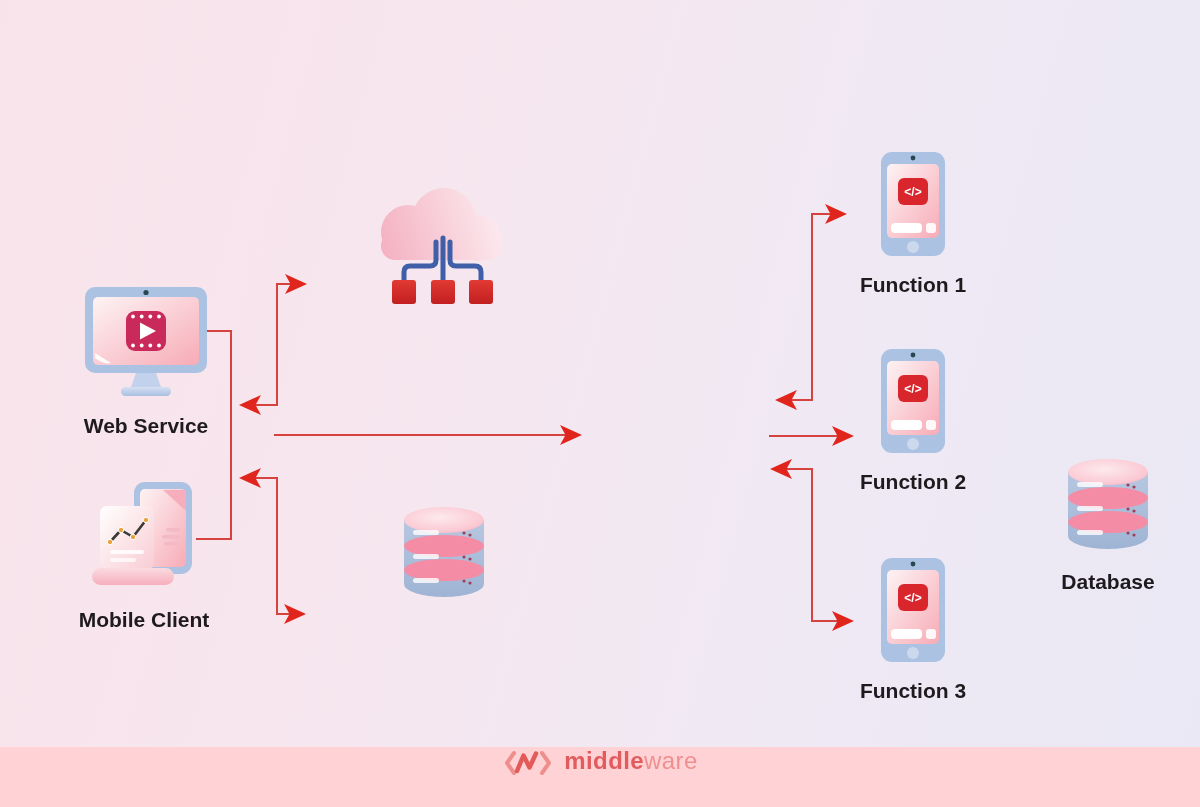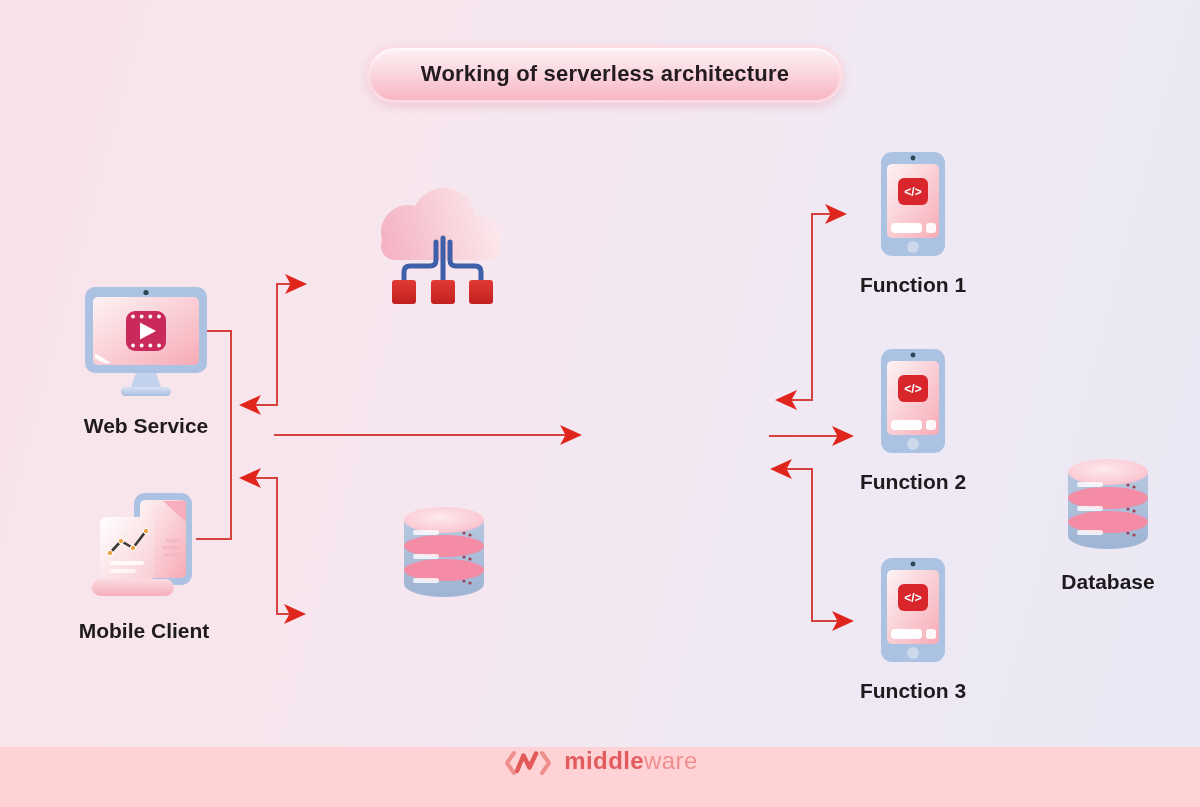--- a/index.html
+++ b/index.html
@@ -102,44 +102,41 @@
   <svg class="wires" width="1200" height="747">
     <path class="wire" d="M205,331 H231 V539 H196"></path>
     <path class="wire" d="M274,435 H580" marker-end="url(#ah)"></path>
     <path class="wire" d="M241,405 H277 V284 H305" marker-start="url(#ah)" marker-end="url(#ah)"></path>
     <path class="wire" d="M241,478 H277 V614 H304" marker-start="url(#ah)" marker-end="url(#ah)"></path>
     <path class="wire" d="M777,400 H812 V214 H845" marker-start="url(#ah)" marker-end="url(#ah)"></path>
     <path class="wire" d="M769,436 H852" marker-end="url(#ah)"></path>
     <path class="wire" d="M772,469 H812 V621 H852" marker-start="url(#ah)" marker-end="url(#ah)"></path>
   </svg>
 
-  <div class="title-pill">
-    <span>Working of serverless architecture</span>
-  </div>
 
   <div class="node" style="left:56px;top:286px;width:180px">
     <svg width="124" height="112" viewBox="0 0 124 112">
       <use href="#monitor-g"></use>
       <g transform="translate(42,25)">
         <rect width="40" height="40" rx="9" fill="#c9295b"></rect>
         <circle cx="7" cy="5.5" r="1.9" fill="#fff"></circle>
           <circle cx="15.7" cy="5.5" r="1.9" fill="#fff"></circle>
         <circle cx="24.3" cy="5.5" r="1.9" fill="#fff"></circle>
           <circle cx="33" cy="5.5" r="1.9" fill="#fff"></circle>
         <circle cx="7" cy="34.5" r="1.9" fill="#fff"></circle>
           <circle cx="15.7" cy="34.5" r="1.9" fill="#fff"></circle>
         <circle cx="24.3" cy="34.5" r="1.9" fill="#fff"></circle>
           <circle cx="33" cy="34.5" r="1.9" fill="#fff"></circle>
         <path d="M14,11.5 L30,20 L14,28.5 Z" fill="#ffffff"></path>
       </g>
     </svg>
     <div class="node-label">Web Service</div>
   </div>
 
-  <div class="node" style="left:54px;top:491px;width:180px">
+  <div class="node" style="left:54px;top:480px;width:180px">
     <svg width="112" height="112" viewBox="0 0 112 112">
       <g>
         <rect x="46" y="2" width="58" height="92" rx="11" style="fill:var(--icon-frame-blue,#abc2e2)"></rect>
         <rect x="52" y="9" width="46" height="78" rx="5" fill="url(#screenPink)"></rect>
         <path d="M98,10 v21 l-23,-21 z" fill="#f6aebd"></path>
         <rect x="78" y="48" width="14" height="3.4" rx="1.7" fill="#f3b9c4"></rect>
         <rect x="74" y="55" width="18" height="3.4" rx="1.7" fill="#f3b9c4"></rect>
         <rect x="76" y="62" width="16" height="3.4" rx="1.7" fill="#f3b9c4"></rect>
       </g>
       <g>

